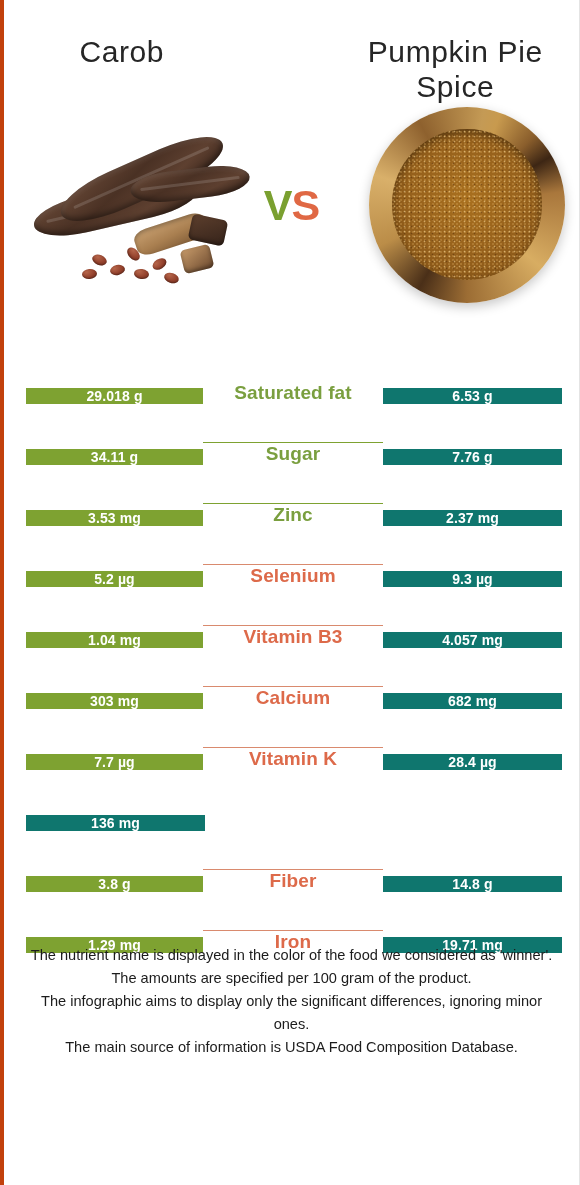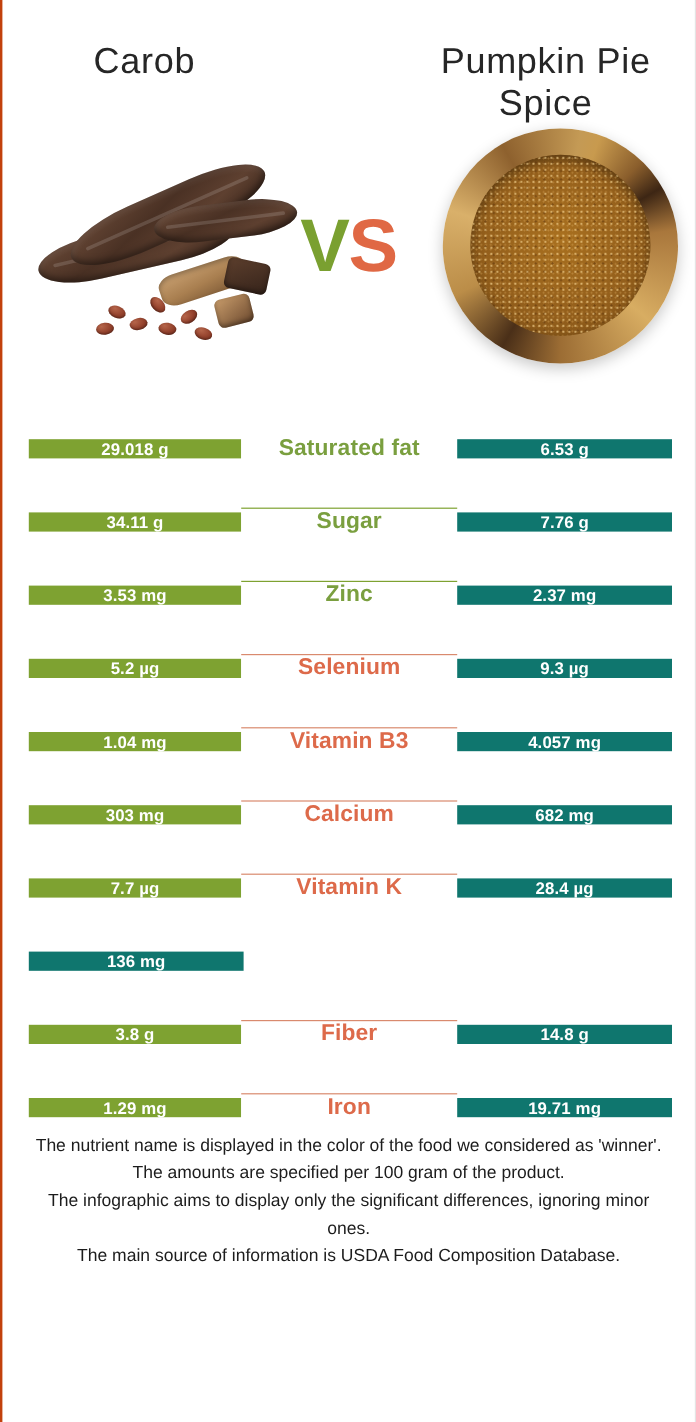--- a/index.html
+++ b/index.html
@@ -10,21 +10,21 @@
     background: #ffffff;
     font-family: "Liberation Sans", sans-serif;
     overflow: hidden;
   }
 
   .page {
     position: relative;
     width: 580px;
     height: 1185px;
     background: #ffffff;
-    border-left: 2px solid #c2410c;
+    border-left: 4px solid #c2410c;
     border-right: 1px solid #e4e4e4;
   }
 
   
   .header {
     position: relative;
     height: 330px;
     width: 100%;
   }
 
@@ -53,21 +53,21 @@
     height: 200px;
     width: 100%;
   }
 
   
   .vs {
     position: absolute;
     left: 50%;
     top: 50%;
     transform: translate(-50%, -50%);
-    font-size: 62px;
+    font-size: 43px;
     font-weight: 700;
     letter-spacing: -1px;
     z-index: 5;
     white-space: nowrap;
     font-family: "Liberation Sans", sans-serif;
   }
   .vs .v { color: #7aa030; }
   .vs .s { color: #e06844; }
 
   
@@ -192,21 +192,21 @@
   .table {
     position: absolute;
     left: 22px;
     top: 344px;
     width: 536px;
   }
 
   .row {
     display: flex;
     height: 59.5px;
-    align-items: center;
+    align-items: flex-end;
     margin-bottom: 1.5px;
   }
 
   .cell {
     display: flex;
     align-items: center;
     justify-content: center;
     font-size: 14px;
     font-weight: 600;
     letter-spacing: .1px;

